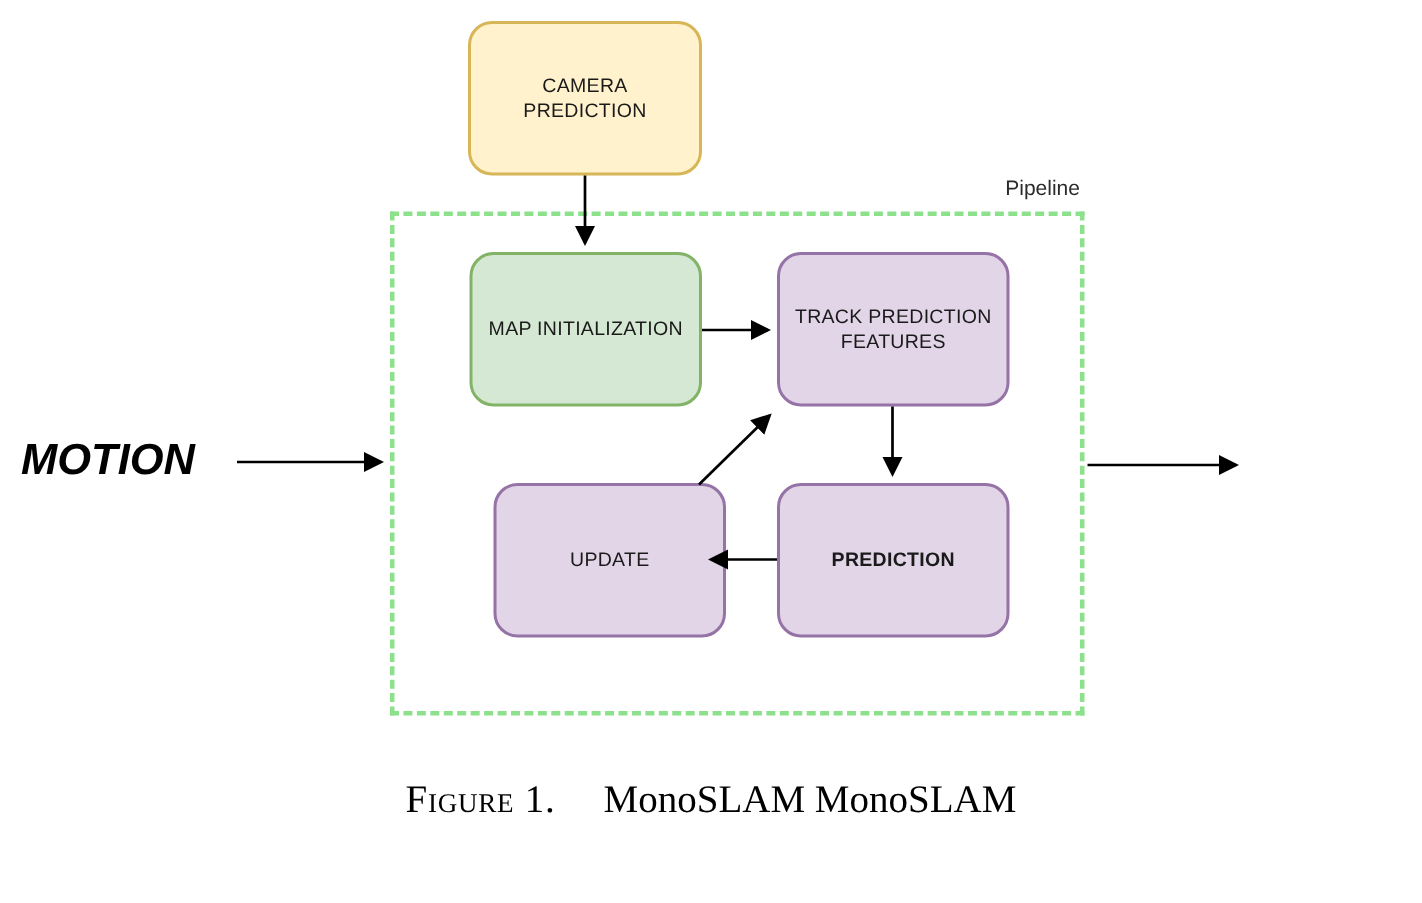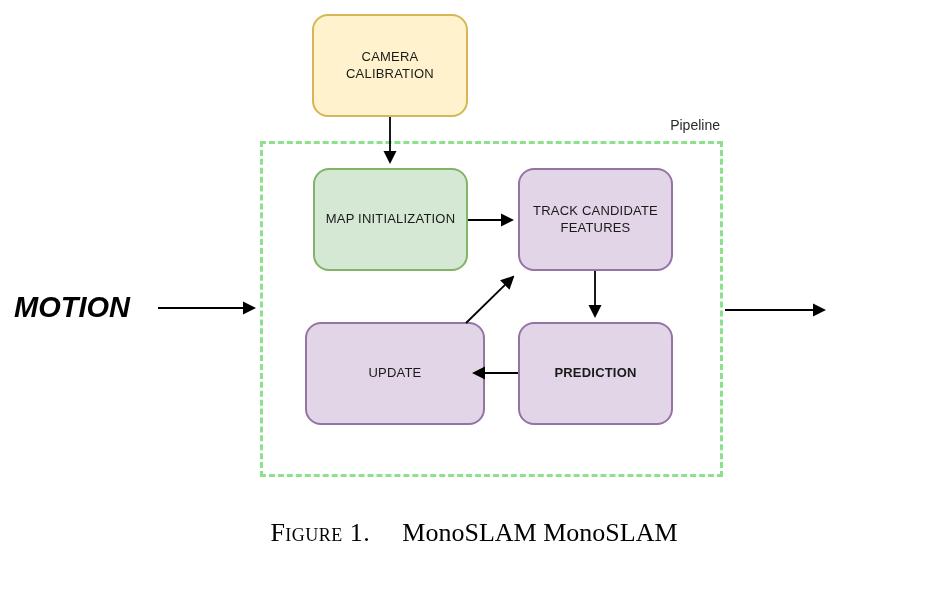--- a/index.html
+++ b/index.html
@@ -43,21 +43,21 @@
     background:var(--map-initialization-fill);
     border:2px solid var(--map-initialization-border);
     padding:8px;
   }
   .node-track{
     left:518px;top:168px;width:155px;height:103px;
     background:var(--purple-fill);
     border:2px solid var(--purple-border);
   }
   .node-update{
-    left:305px;top:322px;width:180px;height:103px;
+    left:329px;top:322px;width:155px;height:103px;
     background:var(--purple-fill);
     border:2px solid var(--purple-border);
   }
   .node-prediction{
     left:518px;top:322px;width:155px;height:103px;
     background:var(--purple-fill);
     border:2px solid var(--purple-border);
     font-weight:bold;
   }
   .monoslam-box{
@@ -105,29 +105,29 @@
 </head>
 <body>
 
 <div class="page">
 
   <div class="monoslam-box"></div>
   <div class="monoslam-label">Pipeline</div>
 
   <div class="node node-camera">
     <span>CAMERA
-CALIBRATION</span>
+PREDICTION</span>
   </div>
 
   <div class="node node-mapinit">
     <span>MAP INITIALIZATION</span>
   </div>
 
   <div class="node node-track">
-    <span>TRACK CANDIDATE
+    <span>TRACK PREDICTION
 FEATURES</span>
   </div>
 
   <div class="node node-update">
     <span>UPDATE</span>
   </div>
 
   <div class="node node-prediction">
     <span>PREDICTION</span>
   </div>

